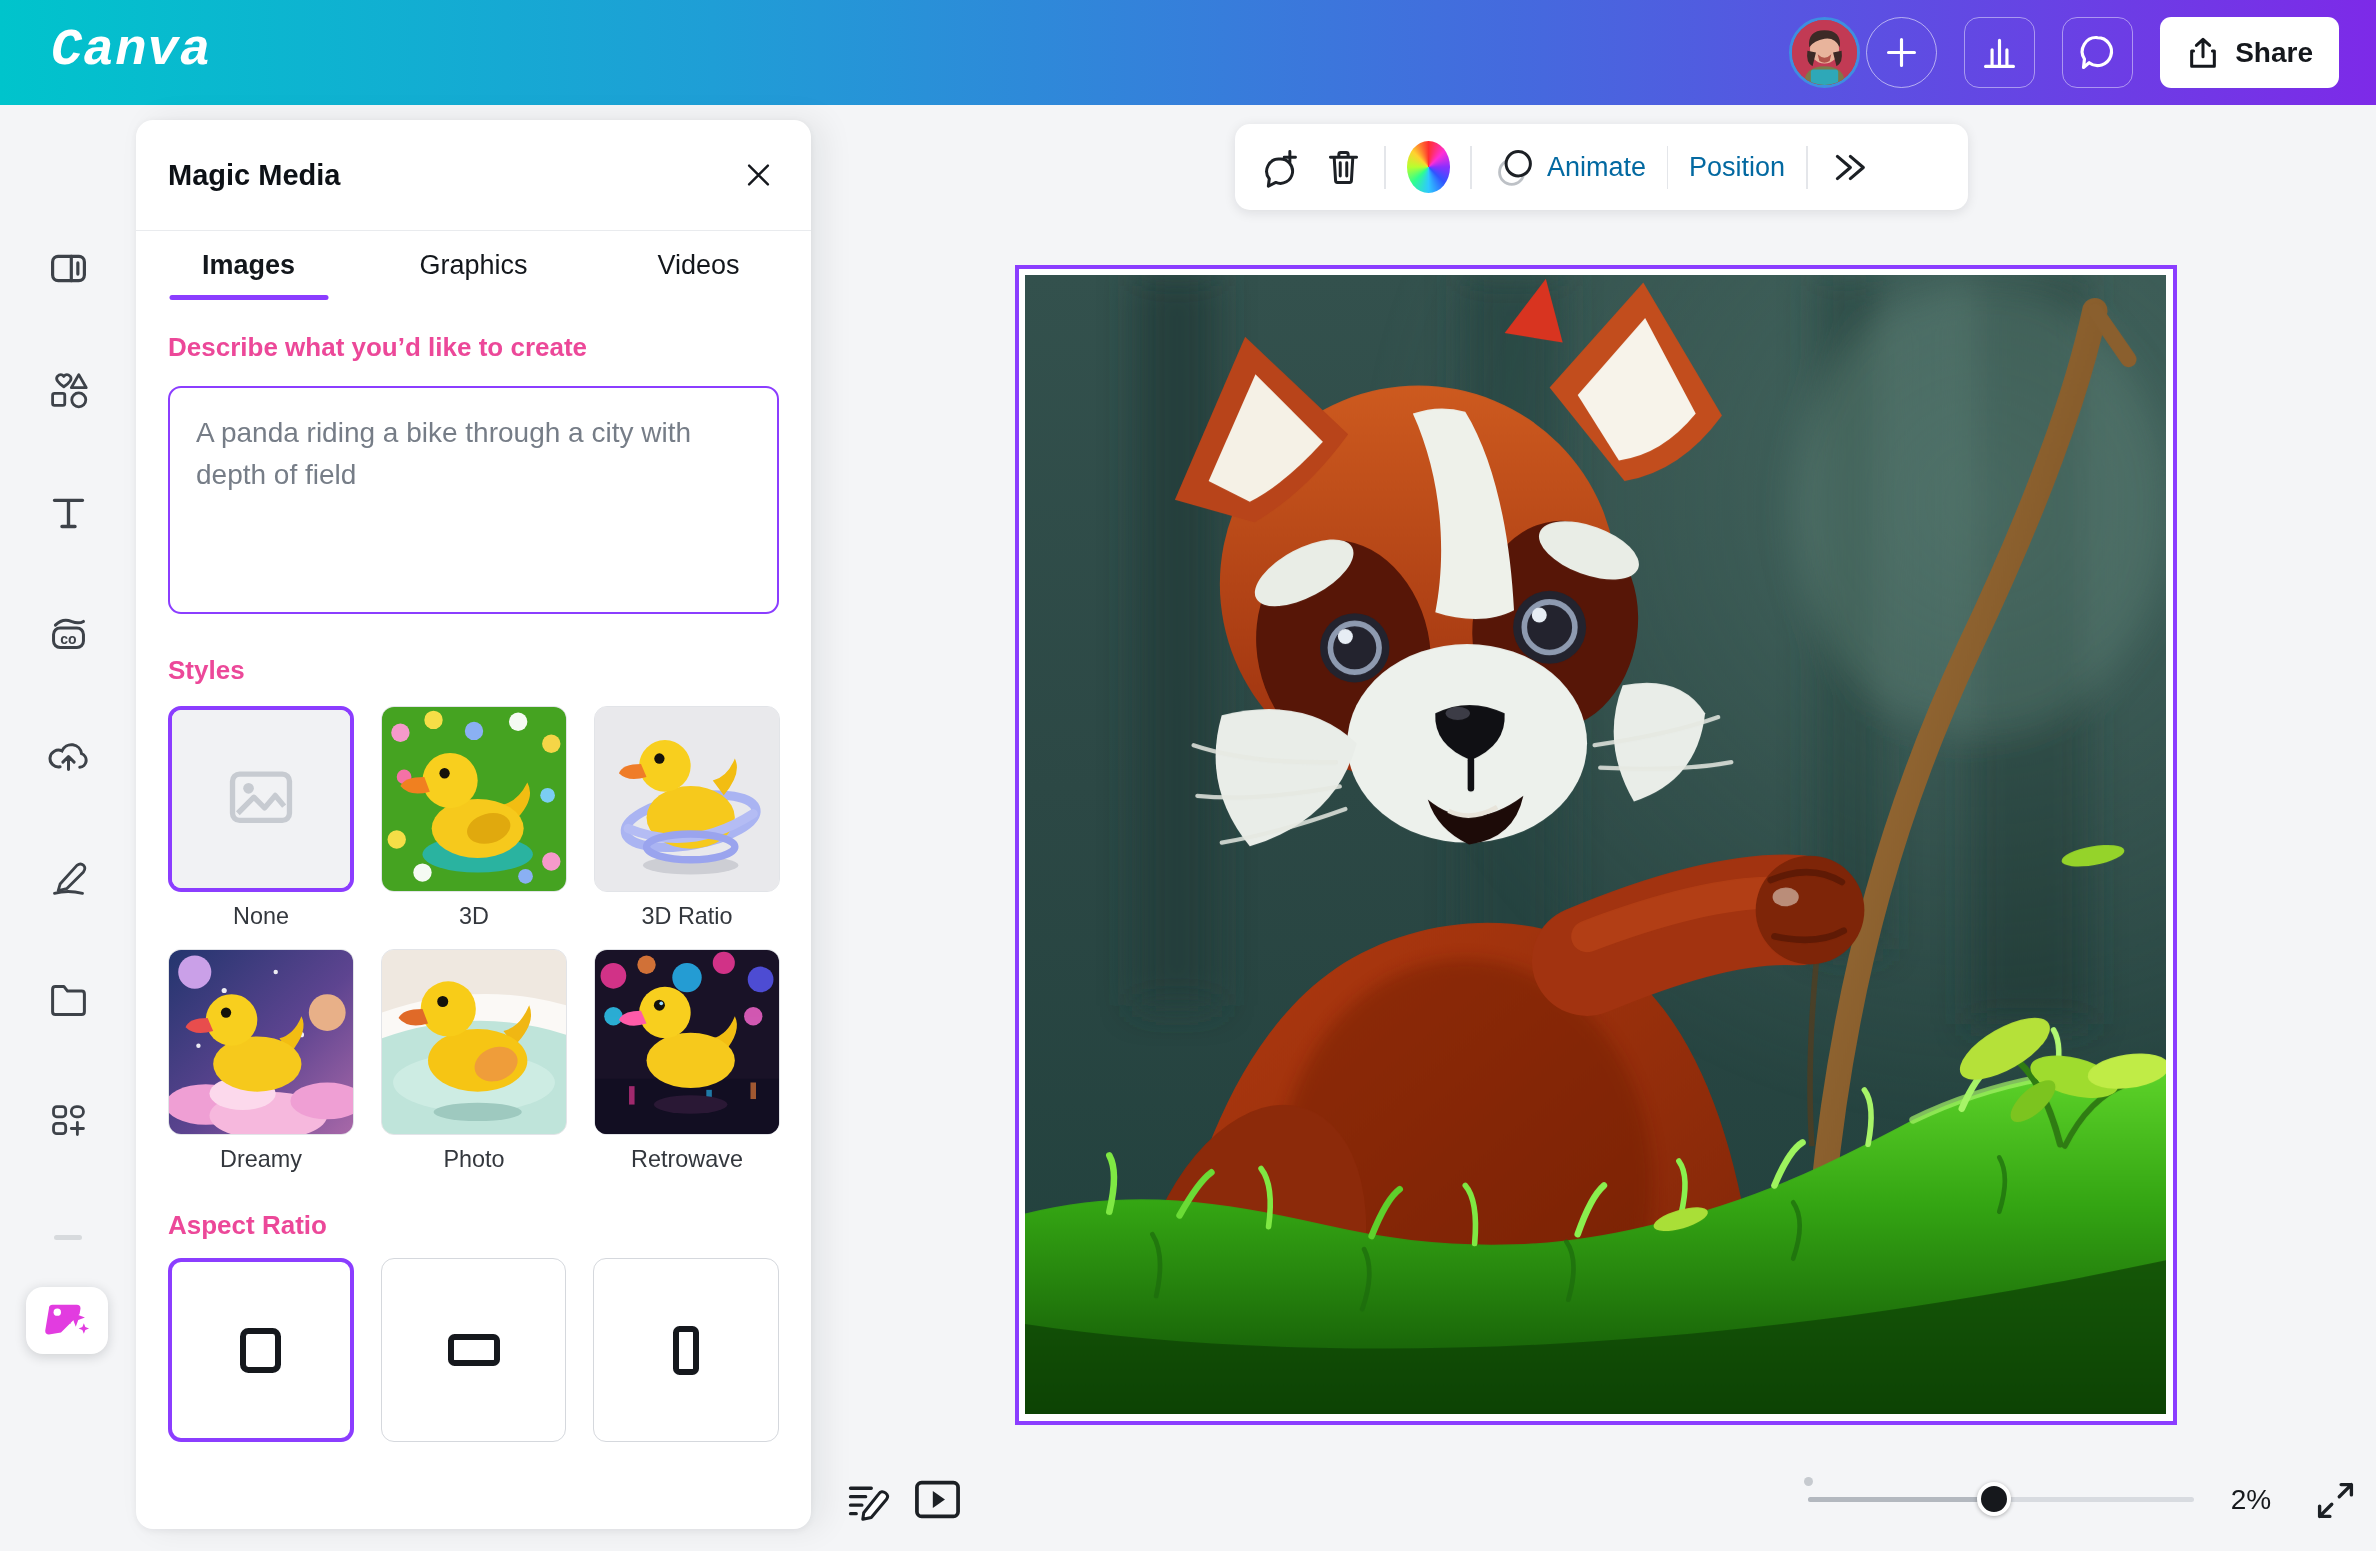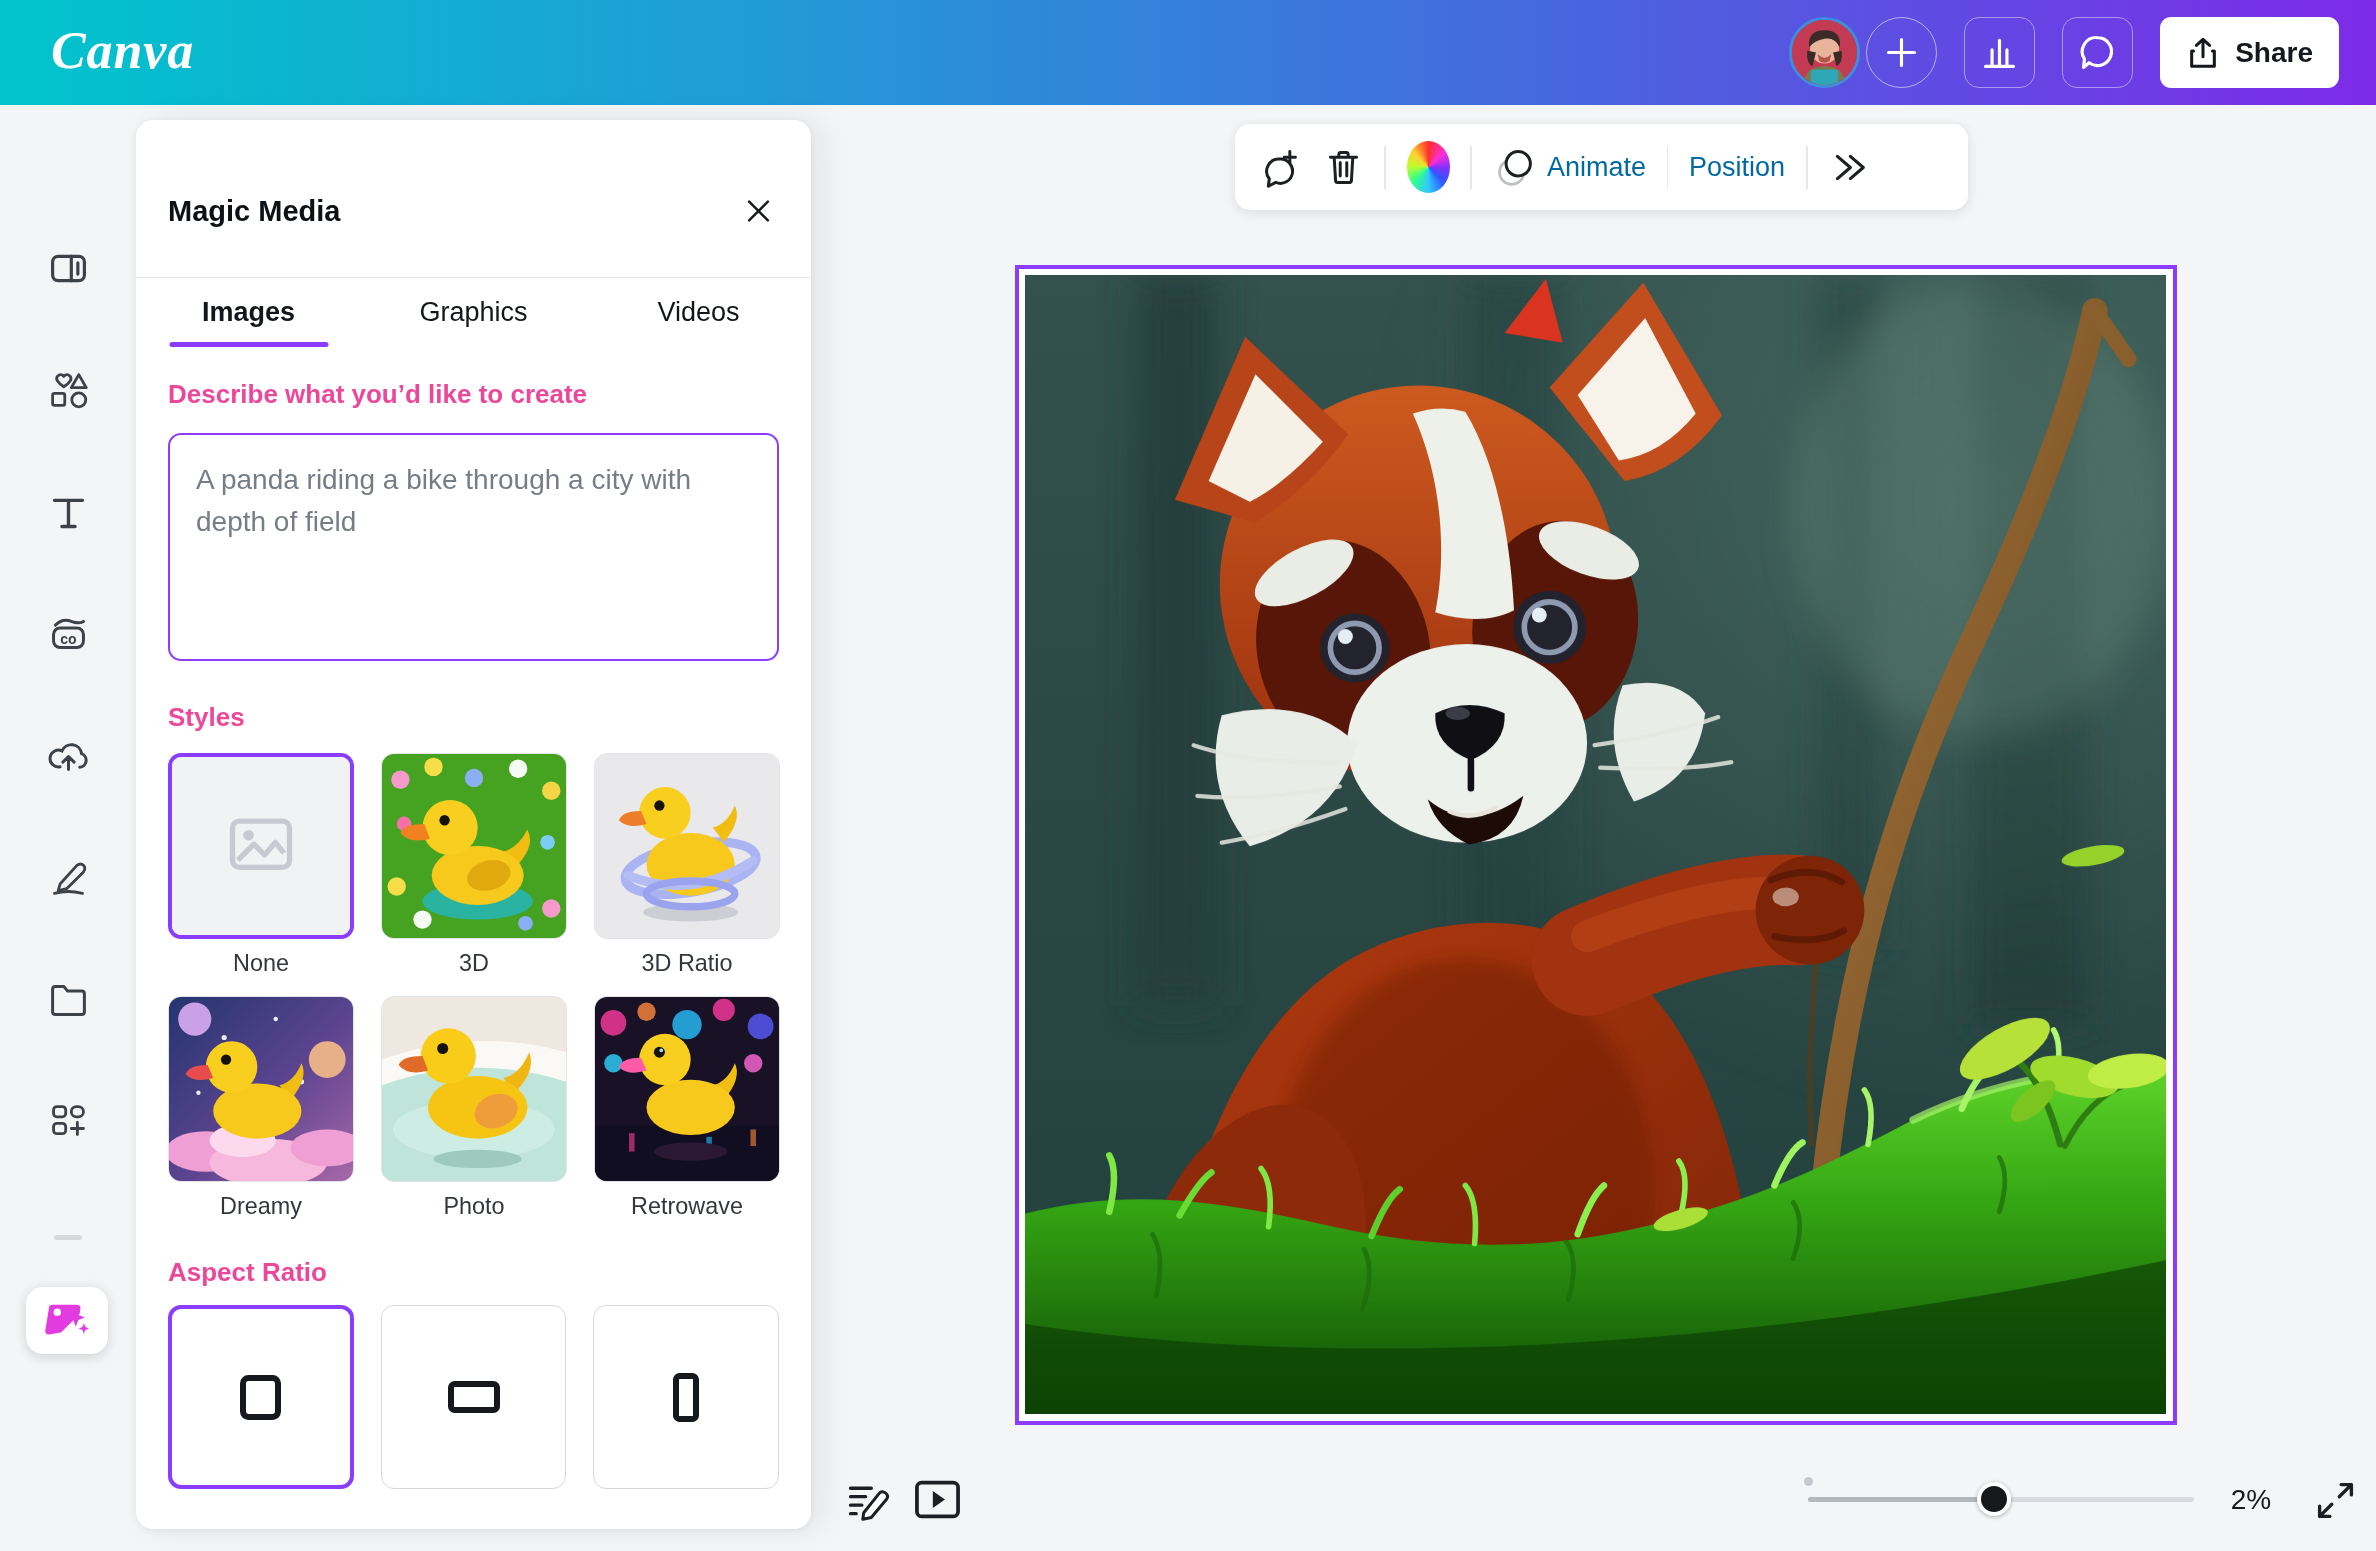--- a/index.html
+++ b/index.html
@@ -1,21 +1,21 @@
 <!DOCTYPE html>
 <html style="font-size:15px"><head>
 <meta charset="utf-8">
 <style>
   html,body{margin:0;padding:0;background:#e7e9ec;font-family:"Liberation Sans",sans-serif;}
   .screen{position:relative;width:2376px;height:1552px;background:#f4f5f7;overflow:hidden;}
 
   
   .topbar{position:absolute;left:0;top:0;width:2376px;height:105px;
     background:linear-gradient(90deg,#00c4cc 0%,#1f9ed6 30%,#4668de 65%,#7d2ae8 100%);}
-  .logo{position:absolute;left:51px;top:20.6px;color:#fff;font-family:Liberation Serif, serif;
+  .logo{position:absolute;left:51px;top:20.6px;color:#fff;font-family:Liberation Mono, monospace;
     font-style:italic;font-weight:700;font-size:52px;letter-spacing:0.9px;}
   .tb-right{position:absolute;right:37px;top:16px;height:73px;display:flex;align-items:center;gap:27px;}
   .avatar{width:71px;height:71px;border-radius:50%;border:3.7px solid #3e8ee0;overflow:hidden;
     background:#c13a52;flex:none;box-sizing:border-box;}
   .tb-circle{width:71px;height:71px;border-radius:50%;border:1.9px solid rgba(255,255,255,.55);
     background:transparent;display:flex;align-items:center;justify-content:center;flex:none;box-sizing:border-box;margin-left:-20.6px;}
   .tb-sq{width:71px;height:71px;border-radius:15px;border:1.9px solid rgba(255,255,255,.45);
     background:transparent;display:flex;align-items:center;justify-content:center;flex:none;box-sizing:border-box;}
   .share{height:71px;padding:0 26px;border-radius:11.2px;background:#fff;display:flex;align-items:center;
     gap:15px;color:#15181d;font-size:28px;font-weight:600;border:none;}
@@ -23,22 +23,22 @@
   
   .rail{position:absolute;left:0;top:105px;width:136px;height:1447px;background:#f4f5f7;}
   .rail-item{position:absolute;left:47px;width:43px;height:43px;display:flex;align-items:center;justify-content:center;}
   .rail-divider{position:absolute;left:54px;top:1130px;width:28px;height:4.7px;border-radius:2.8px;background:#d7dadd;}
   .rail-active{position:absolute;left:26px;top:1182px;width:82px;height:67px;border-radius:17px;background:#fff;
     box-shadow:0 2.8px 11.2px rgba(20,24,31,.16);display:flex;align-items:center;justify-content:center;}
 
   
   .panel{position:absolute;left:136px;top:120px;width:675px;height:1409px;background:#fff;border-radius:17px;
     box-shadow:0 1.9px 7.5px rgba(18,22,30,.06),13px 0 32px rgba(18,22,30,.07);box-sizing:border-box;}
-  .panel-header{display:flex;align-items:center;justify-content:space-between;height:133px;padding:0 32px;
-    border-bottom:1.9px solid #e9ebee;box-sizing:border-box;margin-top:25px;}
+  .panel-header{display:flex;align-items:center;justify-content:space-between;height:111px;padding:0 32px;
+    border-bottom:1.9px solid #e9ebee;box-sizing:border-box;}
   .panel-title{font-size:29px;font-weight:700;color:#0d1116;margin:0;}
   .panel-close{width:41px;height:41px;background:none;border:none;display:flex;align-items:center;justify-content:center;}
   .tabs{display:flex;height:69px;}
   .tab{flex:1;position:relative;display:flex;align-items:center;justify-content:center;font-size:27px;
     font-weight:500;color:#13171c;}
   .tab.active{font-weight:600;}
   .tab.active .tab-underline{position:absolute;left:50%;transform:translateX(-50%);bottom:0;width:159px;height:4.7px;
     border-radius:2.8px;background:#8b3dff;}
   .panel-body{padding:32px 32px 0 32px;}
   .sec-h{font-size:26px;font-weight:700;color:#ec4899;margin:0;}

